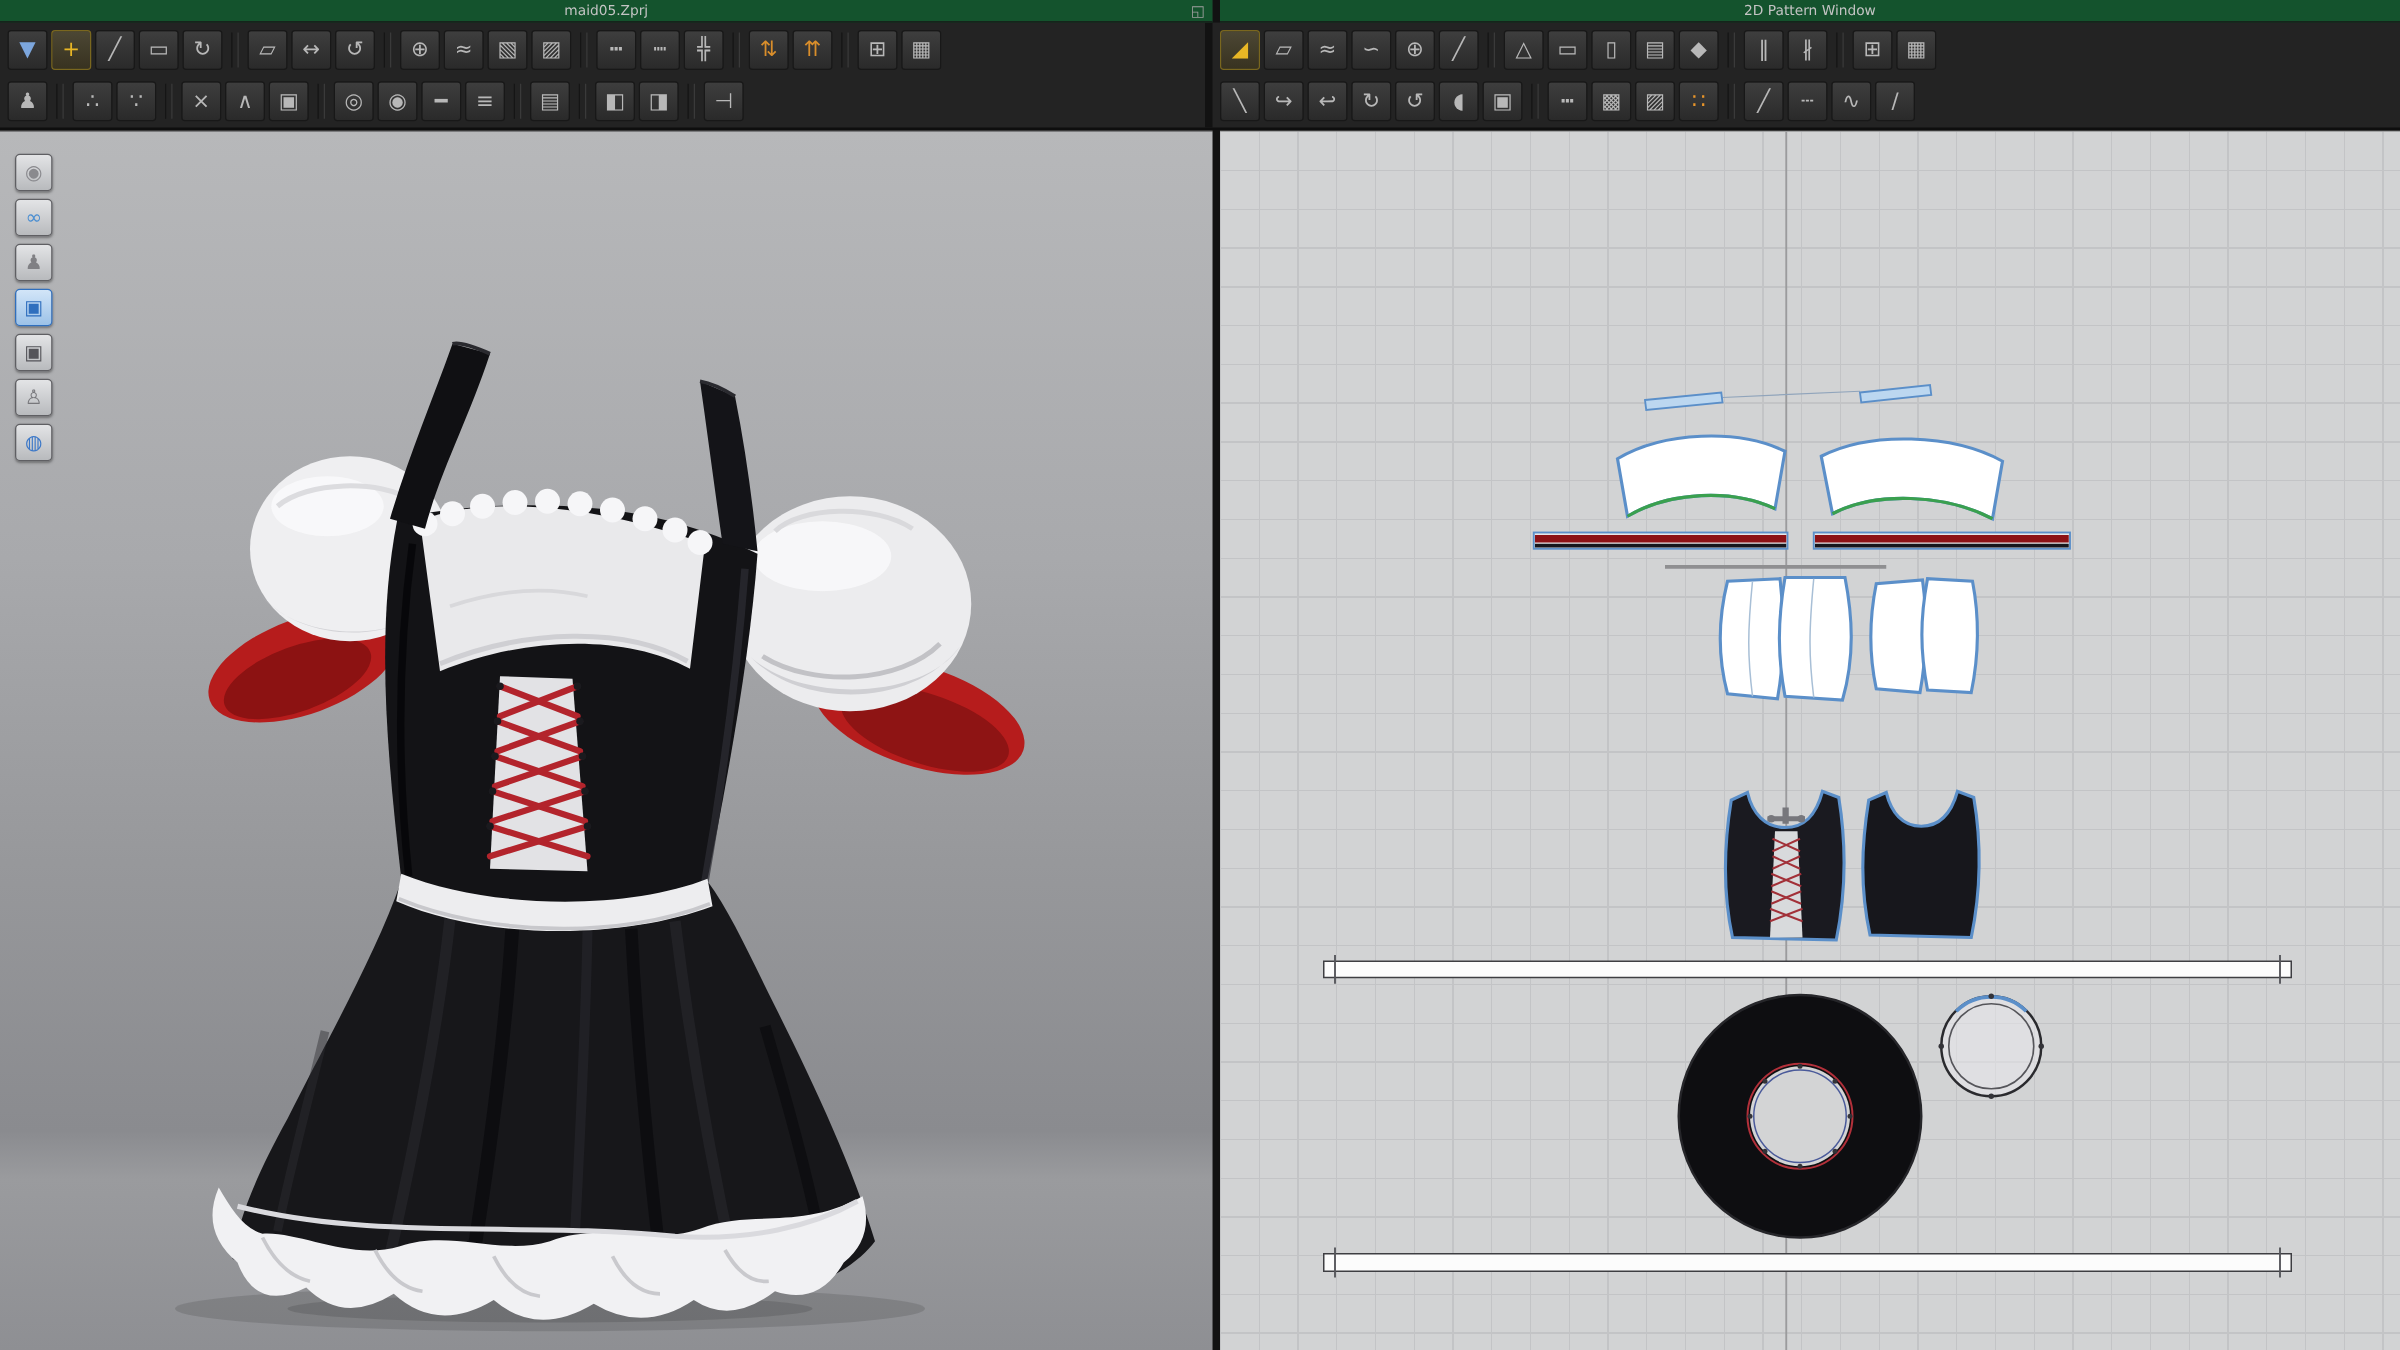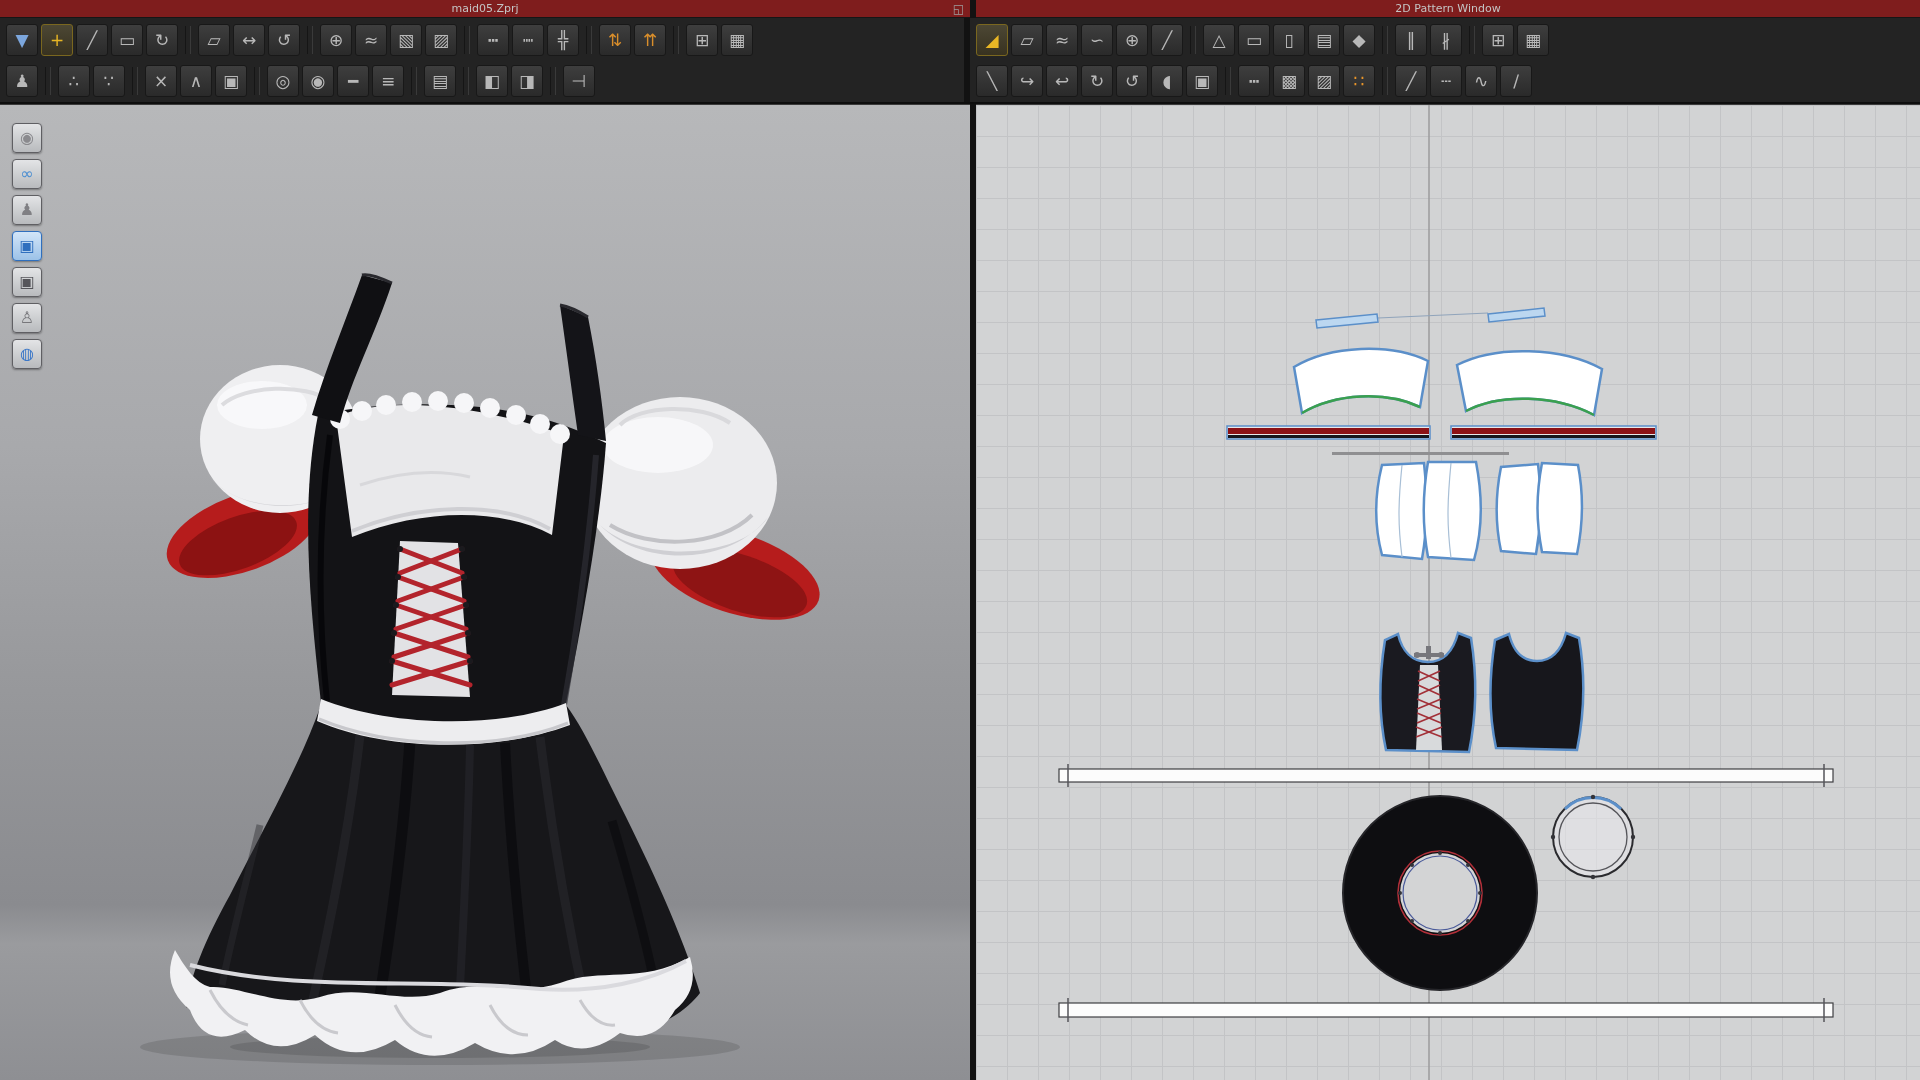--- a/index.html
+++ b/index.html
@@ -6,21 +6,21 @@
   body{
     width:1920px;height:1080px;overflow:hidden;background:#1e1e1e;
     font-family:"DejaVu Sans","Liberation Sans",sans-serif;
     -webkit-font-smoothing:antialiased;
   }
   .app{position:relative;width:1920px;height:1080px;background:#202020;}
 
   
   .titlebar-row{display:flex;height:18px;}
   .titlebar{
-    background:#7f1d1d;color:#c4c4c4;font-size:11px;
+    background:#14532d;color:#c4c4c4;font-size:11px;
     display:flex;align-items:center;justify-content:center;
     position:relative;border-bottom:1px solid #161616;box-sizing:border-box;
   }
   .titlebar.left{width:970px;}
   .titlebar.right{flex:1;}
   .restore-icon{position:absolute;right:6px;top:1px;color:#9f9f9f;font-size:12px;line-height:16px;}
 
   .v-div{width:6px;background:#121212;}
 
   

